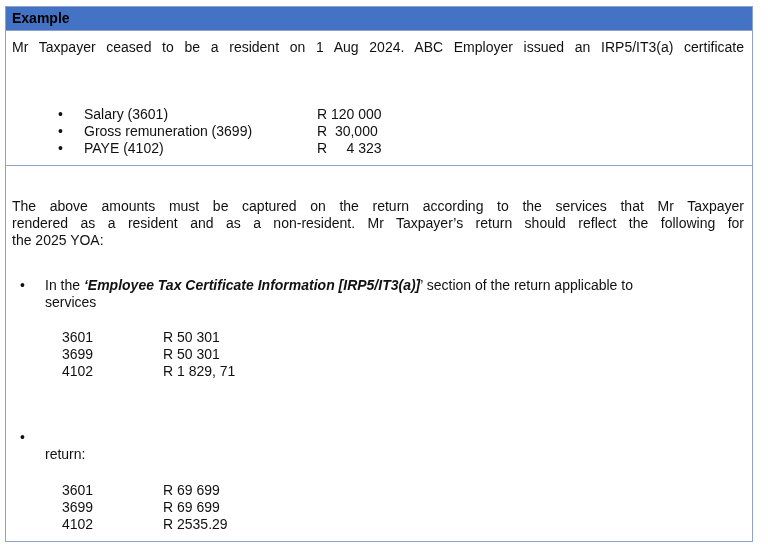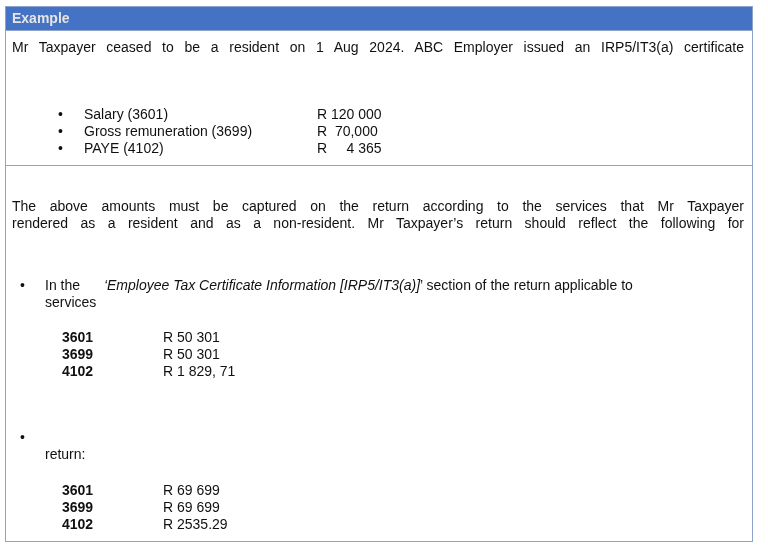--- a/index.html
+++ b/index.html
@@ -1,56 +1,57 @@
 <!DOCTYPE html>
 <html><head>
 <meta charset="utf-8">
 <style>
   html, body { margin: 0; padding: 0; background: #ffffff; }
   body { width: 768px; height: 552px; position: relative; overflow: hidden;
          font-family: "Liberation Sans", sans-serif; color: #111; font-size: 14px; }
   .box { position: absolute; left: 5px; top: 6px; width: 748px; height: 536px;
          border: 1px solid #8ea3c9; box-sizing: border-box; }
   .hdr { background: #4472c4; height: 23px; border-bottom: 1px solid #8ea3c9;
-         font-weight: bold; font-size: 14px; line-height: 23px; padding-left: 6px; color: #e5e5e5; }
+         font-weight: bold; font-size: 14px; line-height: 23px; padding-left: 6px; color: #000000; }
   .cell1 { position: absolute; left: 0; top: 30px; width: 746px; height: 129px;
            border-bottom: 1px solid #8ea3c9; box-sizing: border-box; }
   .cell2 { position: absolute; left: 0; top: 185px; width: 746px; height: 349px; }
   .p { position: absolute; left: 6px; right: 8px; line-height: 17px; text-align: justify; }
   .j { text-align-last: justify; }
   .line { position: absolute; line-height: 17px; white-space: nowrap; }
-  .b { font-weight: bold; }
-  .bi { font-weight: normal; font-style: italic; margin-left: 20px; }
+  .b { font-weight: normal; }
+  .bi { font-weight: bold; font-style: italic; }
   .bullet { position: absolute; font-size: 14px; }
 </style>
 </head>
 <body>
 
 <div class="box">
   <div class="hdr">Example</div>
 
   <div class="cell1">
     <div class="p j" style="top:2px">Mr Taxpayer ceased to be a resident on 1 Aug 2024. ABC Employer issued an IRP5/IT3(a) certificate</div>
 
     <span class="bullet" style="left:52px;top:69px">•</span>
     <span class="line" style="left:78px;top:69px">Salary (3601)</span>
     <span class="line" style="left:311px;top:69px;white-space:pre">R 120 000</span>
 
     <span class="bullet" style="left:52px;top:86px">•</span>
     <span class="line" style="left:78px;top:86px">Gross remuneration (3699)</span>
-    <span class="line" style="left:311px;top:86px;white-space:pre">R  70,000</span>
+    <span class="line" style="left:311px;top:86px;white-space:pre">R  30,000</span>
 
     <span class="bullet" style="left:52px;top:103px">•</span>
     <span class="line" style="left:78px;top:103px">PAYE (4102)</span>
-    <span class="line" style="left:311px;top:103px;white-space:pre">R     4 365</span>
+    <span class="line" style="left:311px;top:103px;white-space:pre">R     4 323</span>
   </div>
 
   <div class="cell2">
     <div class="p j" style="top:6px">The above amounts must be captured on the return according to the services that Mr Taxpayer</div>
     <div class="p j" style="top:23px">rendered as a resident and as a non-resident. Mr Taxpayer’s return should reflect the following for</div>
+    <div class="p" style="top:40px">the 2025 YOA:</div>
 
     <span class="bullet" style="left:14px;top:85px">•</span>
     <div class="line" style="left:39px;top:85px">
       <span>In the </span><span class="bi">‘Employee Tax Certificate Information [IRP5/IT3(a)]</span><span>’ section of the return applicable to</span>
     </div>
     <div class="line" style="left:39px;top:102px">services</div>
 
     <span class="line b" style="left:56px;top:137px">3601</span>
     <span class="line" style="left:157px;top:137px">R 50 301</span>
     <span class="line b" style="left:56px;top:154px">3699</span>

